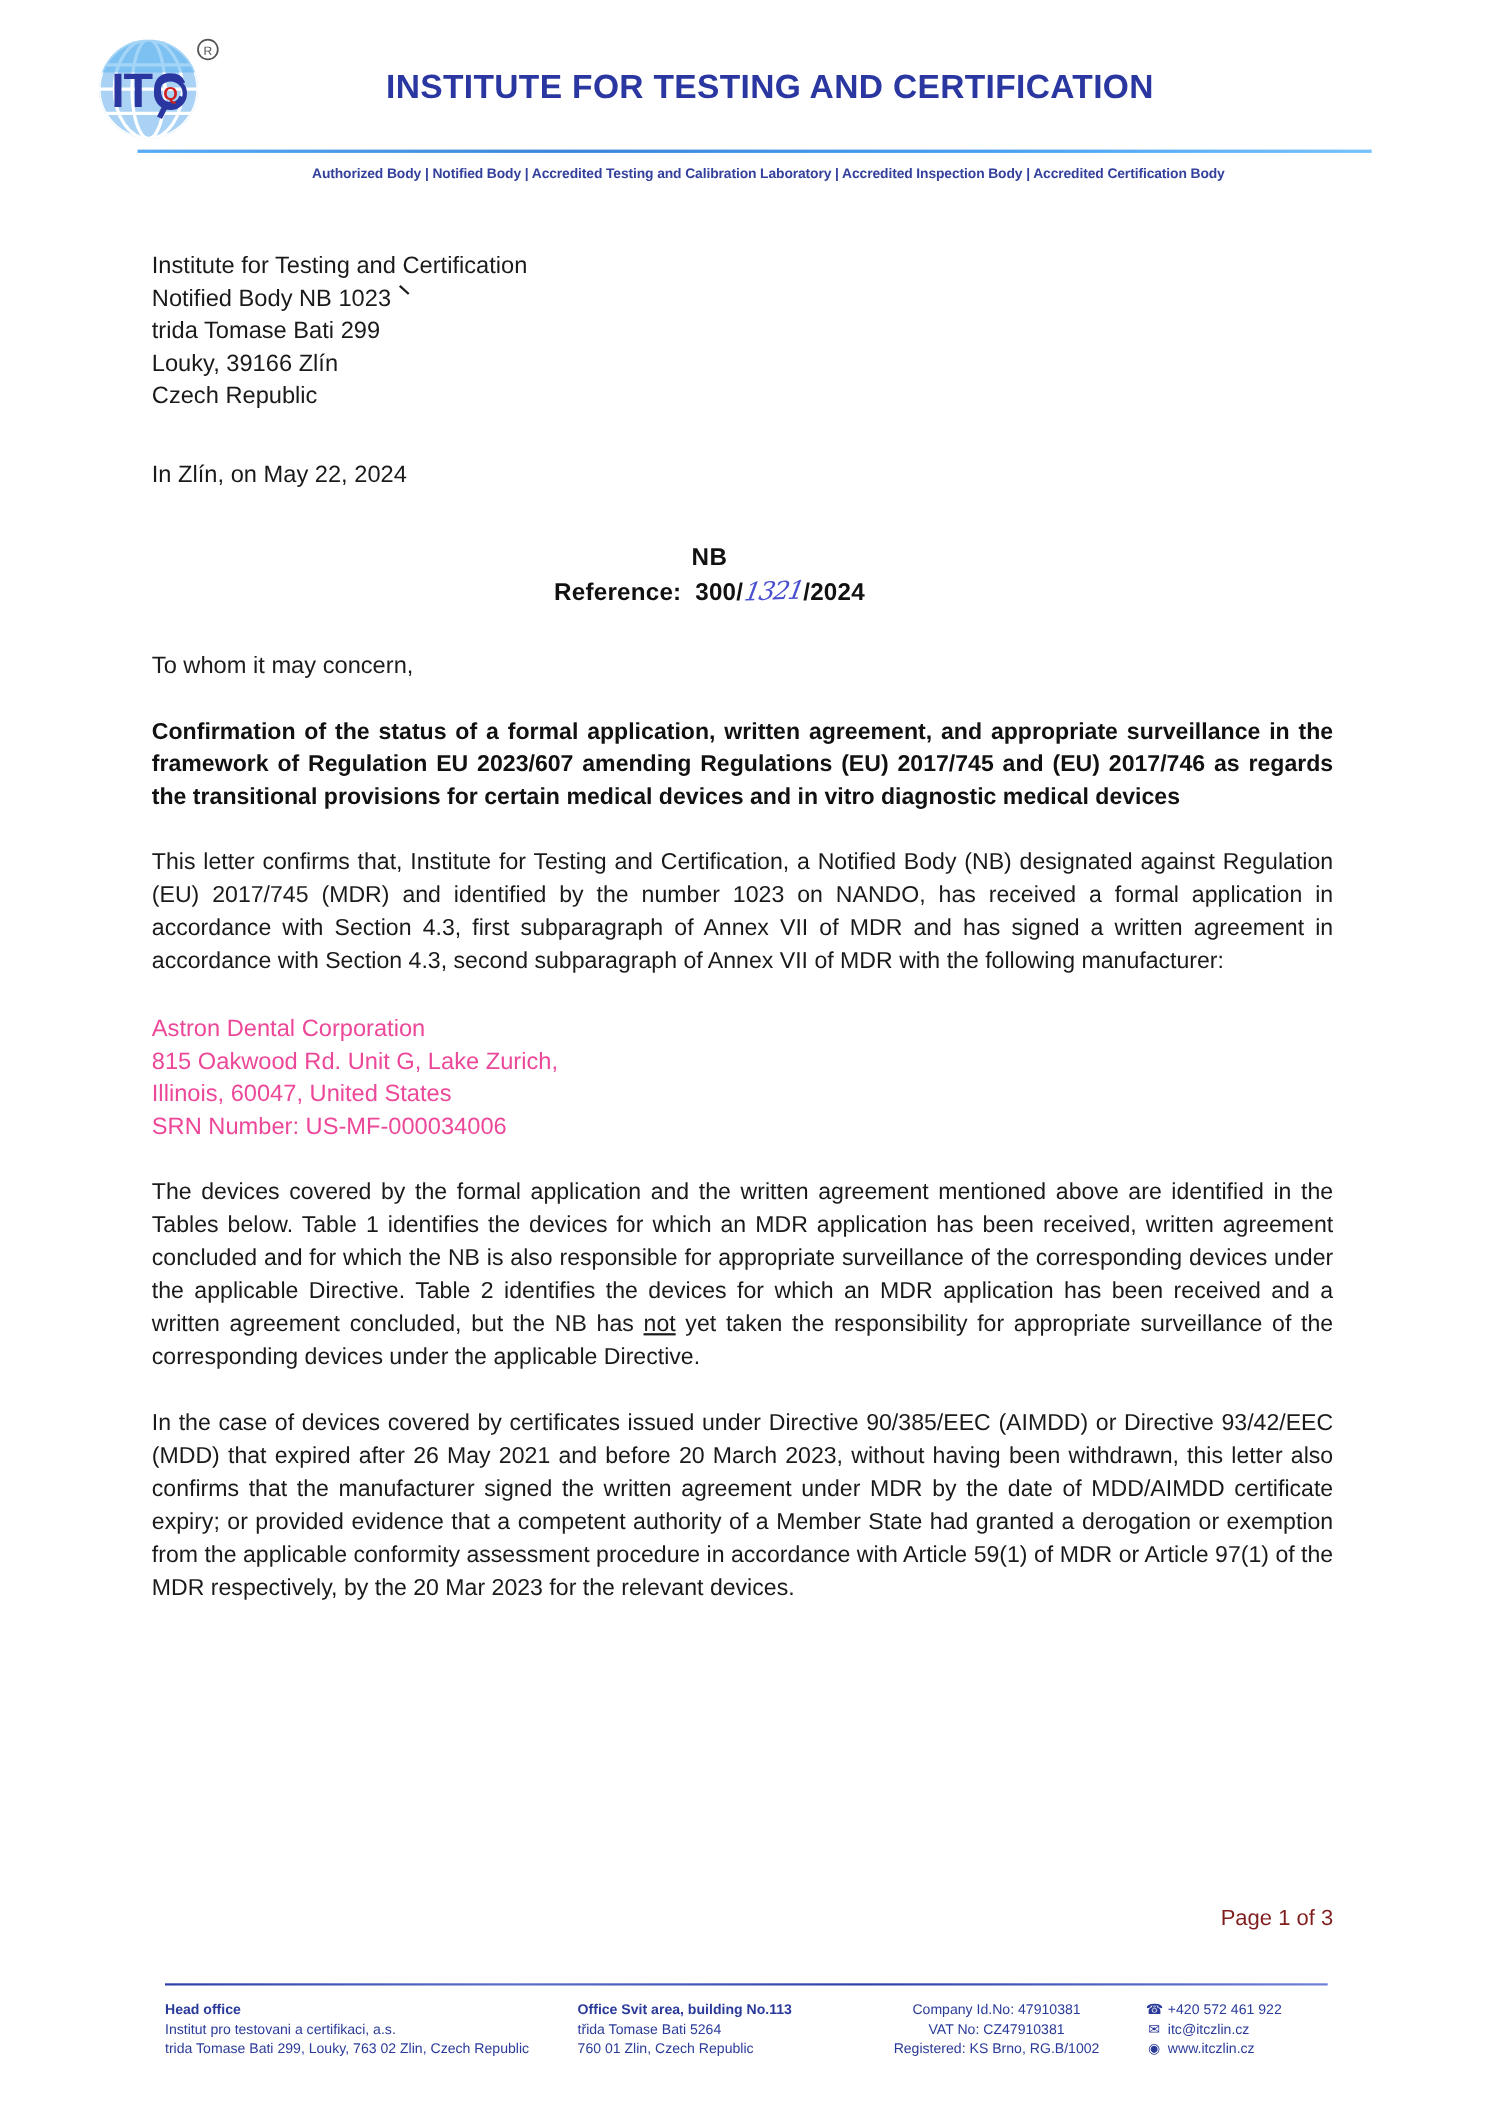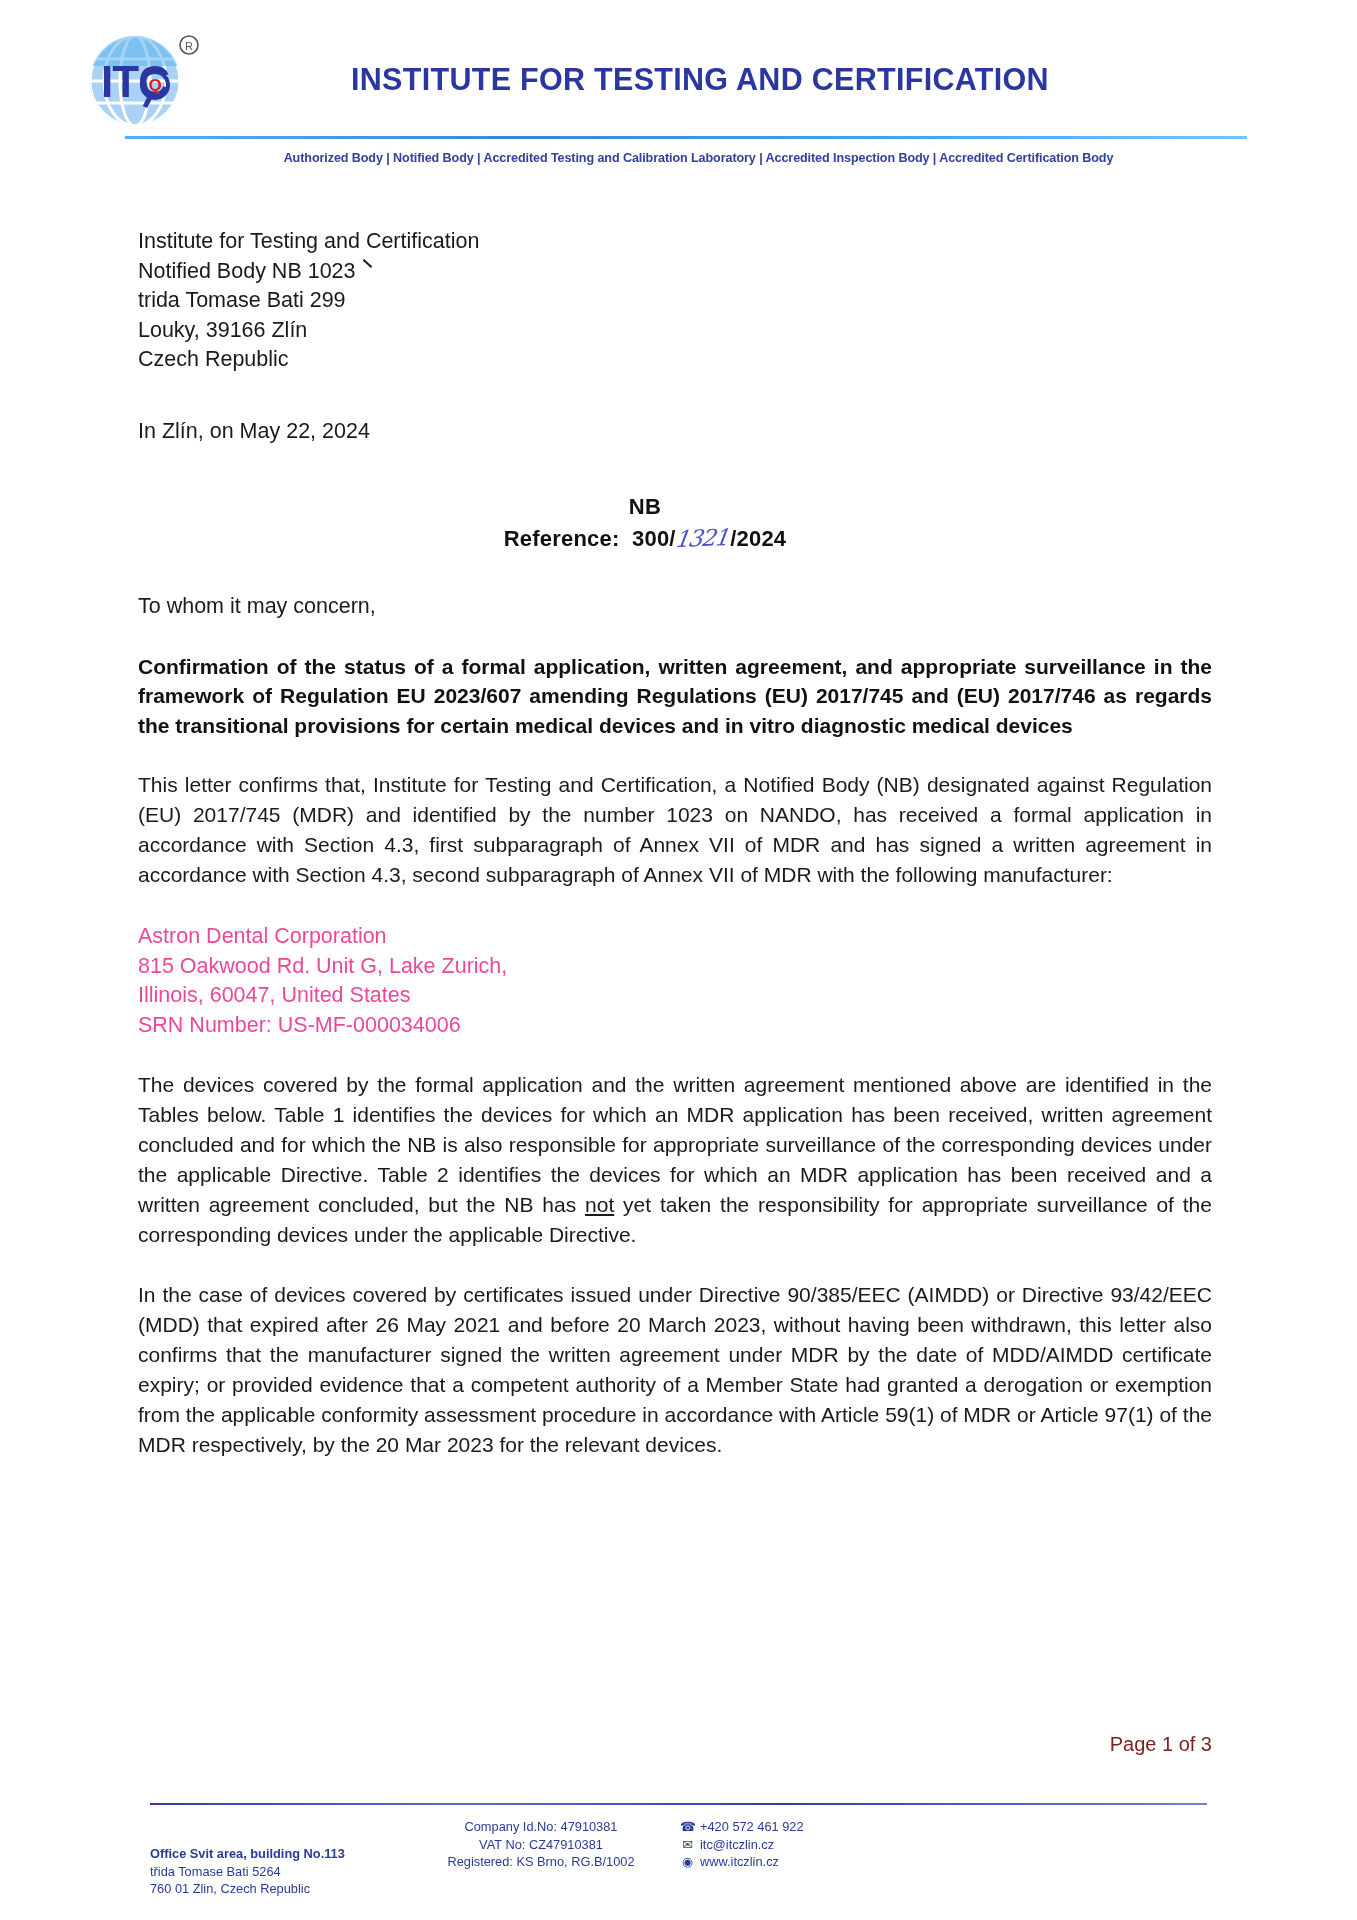--- a/index.html
+++ b/index.html
@@ -162,21 +162,21 @@
     left: 150px;
     right: 130px;
     top: 1818px;
     display: flex;
     color: #2a3a99;
     font-size: 12.8px;
     line-height: 17.5px;
   }
   .footer .col { padding-right: 18px; }
   .footer .col.c1 { width: 385px; }
-  .footer .col.c2 { width: 270px; margin-top: 27px; }
+  .footer .col.c2 { width: 270px; }
   .footer .col.c3 { width: 260px; text-align: center; }
   .footer .col.c4 { width: 190px; }
   .footer b { font-weight: bold; }
   .fico { display:inline-block; width: 15px; text-align:center; margin-right: 5px; }
   .frow { white-space: nowrap; }
 </style>
 </head>
 <body>
 
 <div class="page">
@@ -254,20 +254,25 @@
 
     <p class="para">In the case of devices covered by certificates issued under Directive 90/385/EEC (AIMDD) or Directive 93/42/EEC (MDD) that expired after 26 May 2021 and before 20 March 2023, without having been withdrawn, this letter also confirms that the manufacturer signed the written agreement under MDR by the date of MDD/AIMDD certificate expiry; or provided evidence that a competent authority of a Member State had granted a derogation or exemption from the applicable conformity assessment procedure in accordance with Article 59(1) of MDR or Article 97(1) of the MDR respectively, by the 20 Mar 2023 for the relevant devices.</p>
 
   </div>
 
   <div class="page-number">Page 1 of 3</div>
 
   <div class="footer-rule"></div>
 
   <div class="footer">
+    <div class="col c1">
+      <div><b>Head office</b></div>
+      <div>Institut pro testovani a certifikaci, a.s.</div>
+      <div>trida Tomase Bati 299, Louky, 763 02 Zlin, Czech Republic</div>
+    </div>
     <div class="col c2">
       <div><b>Office Svit area, building No.113</b></div>
       <div>třida Tomase Bati 5264</div>
       <div>760 01 Zlin, Czech Republic</div>
     </div>
     <div class="col c3">
       <div>Company Id.No: 47910381</div>
       <div>VAT No: CZ47910381</div>
       <div>Registered: KS Brno, RG.B/1002</div>
     </div>

